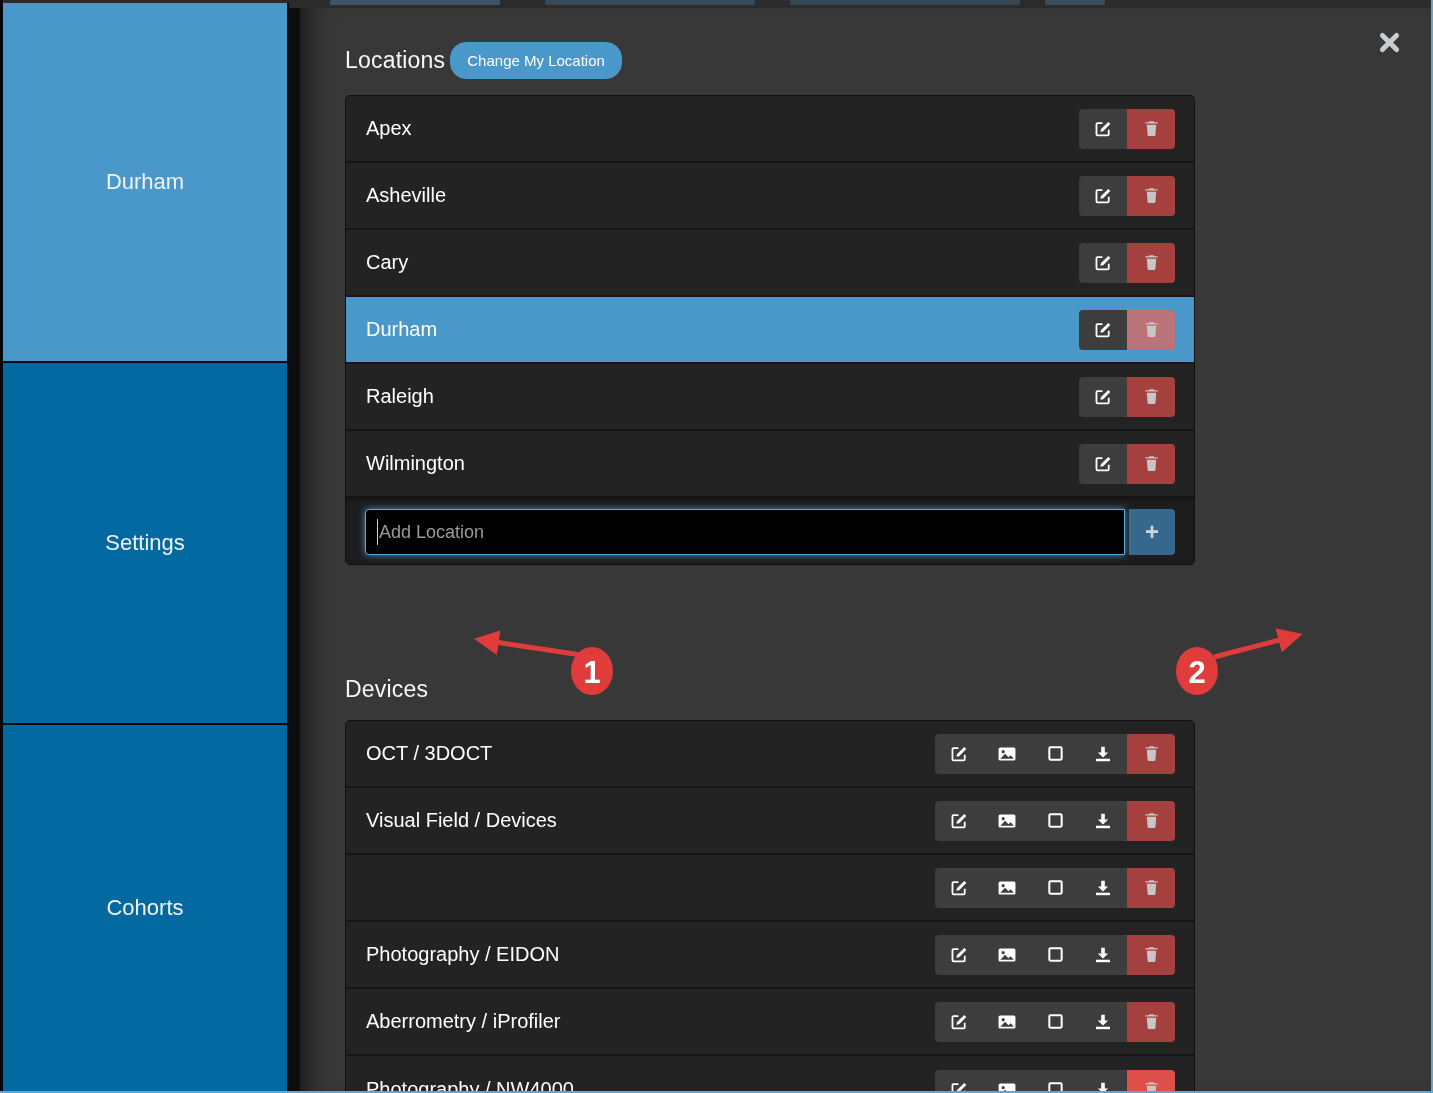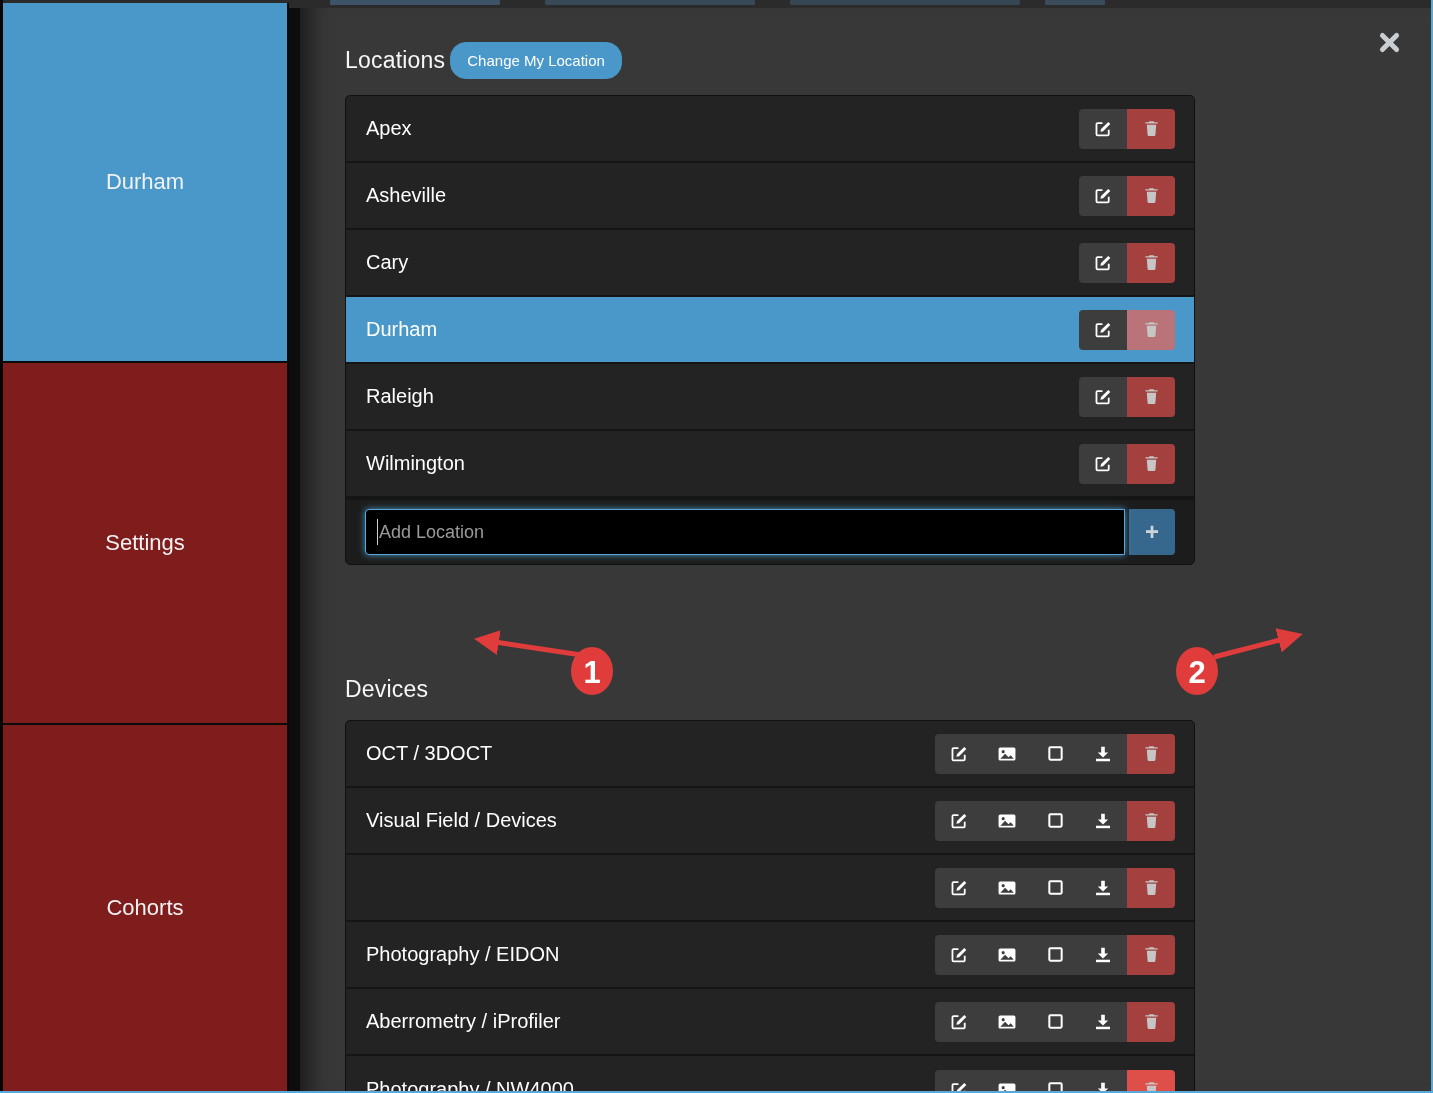--- a/index.html
+++ b/index.html
@@ -15,21 +15,21 @@
   
   .top-strip{position:absolute;left:0;top:0;right:0;height:8px;background:#2b2b2b;z-index:0}
   .top-strip .frag{position:absolute;top:0;height:5px;background:#44627c;opacity:.75;border-radius:1px}
   .frag.f1{left:330px;width:170px}
   .frag.f2{left:545px;width:210px;opacity:.55}
   .frag.f3{left:790px;width:230px;opacity:.5}
   .frag.f4{left:1045px;width:60px;opacity:.6}
 
   
   .sidebar{position:absolute;left:3px;top:3px;bottom:0;width:284px;background:#1e1e1e;z-index:10;border-right:2px solid #0a0a0a}
-  .side-tab{display:flex;align-items:center;justify-content:center;color:#f2f2f2;font-size:22px;cursor:pointer;border-bottom:2px solid #0b0b0b;background:#7f1d1d}
+  .side-tab{display:flex;align-items:center;justify-content:center;color:#f2f2f2;font-size:22px;cursor:pointer;border-bottom:2px solid #0b0b0b;background:#0369a1}
   .side-tab.active{background:#4998c9}
   .tab-account{height:358px}
   .tab-settings{height:360px}
   .tab-cohorts{height:366px;border-bottom:none}
 
   
   .gap-col{position:absolute;left:287px;width:13px;top:8px;bottom:2px;background:#0d0d0d;z-index:9}
 
   
   .modal{position:absolute;left:300px;right:2px;top:8px;bottom:2px;background:#383838;z-index:20;overflow:hidden;

